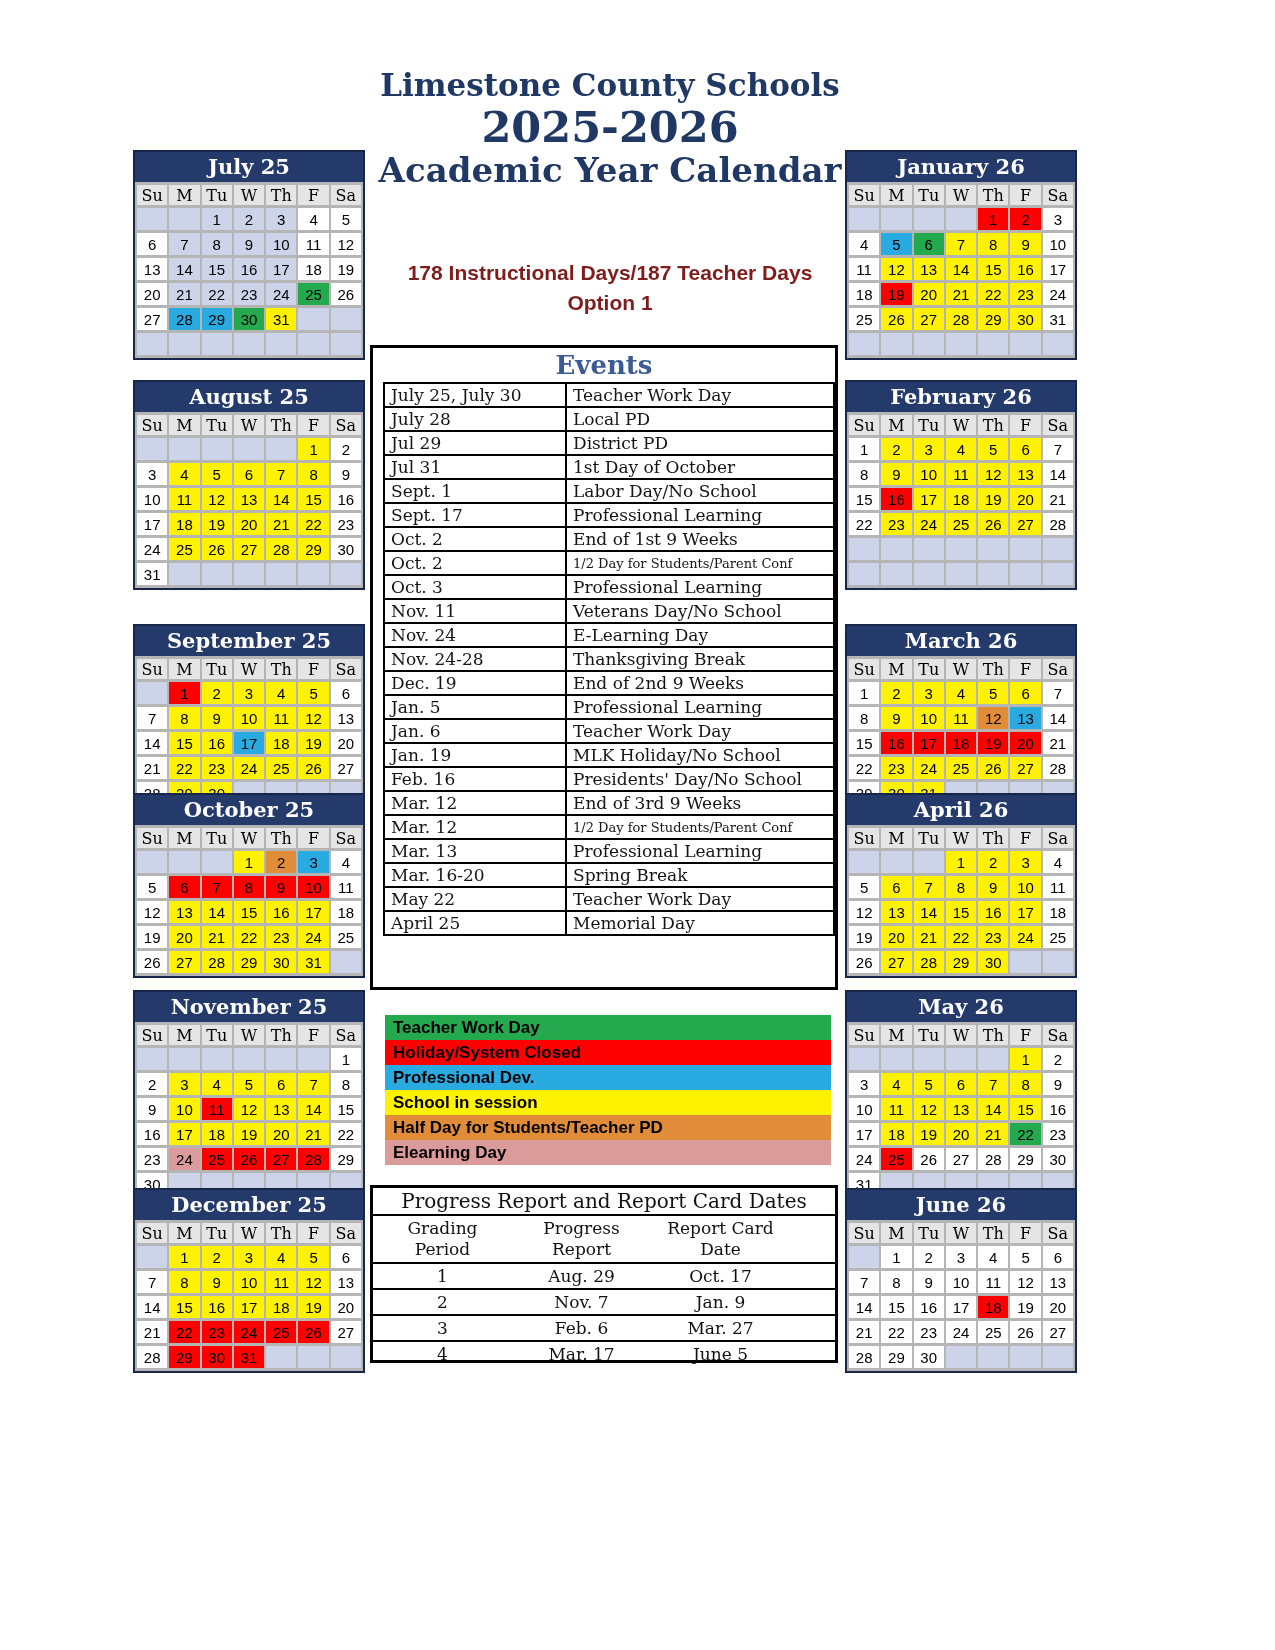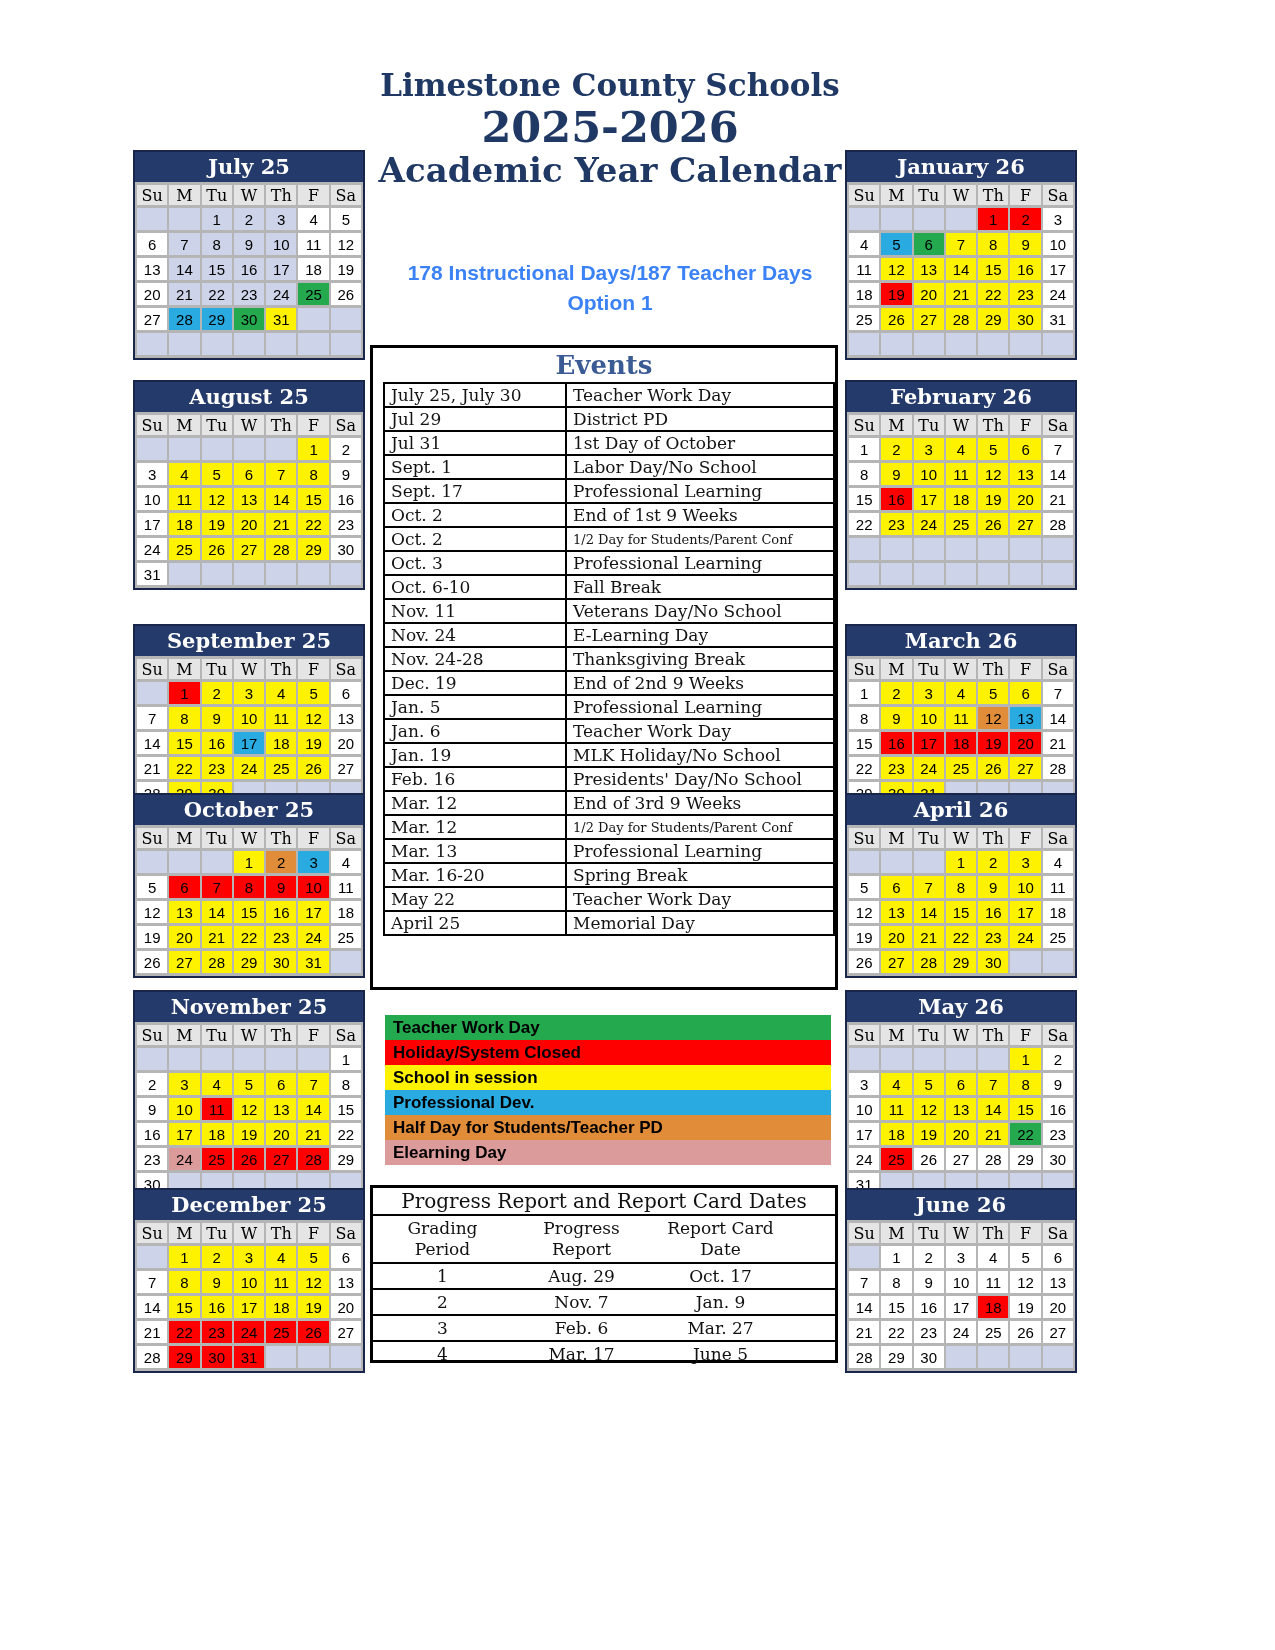--- a/index.html
+++ b/index.html
@@ -6,21 +6,21 @@
   .page{position:relative;width:1275px;height:1650px;background:#ffffff;
         font-family:"Liberation Sans",sans-serif;overflow:hidden;}
 
   
   .hdr{position:absolute;left:340px;top:66px;width:540px;text-align:center;
        font-family:"DejaVu Serif",serif;font-weight:bold;color:#1f3864;}
   .h-school{font-size:31px;line-height:38px;}
   .h-years{font-size:43px;line-height:46px;}
   .h-sub{font-size:34px;line-height:40px;}
   .instr{position:absolute;left:340px;top:258px;width:540px;text-align:center;
-         font-weight:bold;font-size:21px;line-height:30px;color:#3b82f6;}
+         font-weight:bold;font-size:21px;line-height:30px;color:#7f1d1d;}
 
   
   .mcol{position:absolute;top:150px;width:232px;}
   .mcol.left{left:133px;}
   .mcol.right{left:845px;}
   .month{position:absolute;left:0;width:232px;border:2px solid #17264a;
          background:#243a6b;box-sizing:border-box;}
   .slot0{top:0;}.slot1{top:230px;}.slot2{top:474px;}.slot3{top:643px;}
   .slot4{top:840px;}.slot5{top:1038px;}
   .mtitle{height:30px;line-height:30px;text-align:center;color:#fff;
@@ -872,20 +872,24 @@
 
   <div class="events-box">
     <div class="events-title">Events</div>
     <table class="events-table">
       <tbody>
           <tr>
             <td class="edate">July 25, July 30</td>
             <td class="edesc">Teacher Work Day</td>
           </tr>
           <tr>
+            <td class="edate">July 28</td>
+            <td class="edesc">Local PD</td>
+          </tr>
+          <tr>
             <td class="edate">Jul 29</td>
             <td class="edesc">District PD</td>
           </tr>
           <tr>
             <td class="edate">Jul 31</td>
             <td class="edesc">1st Day of October</td>
           </tr>
           <tr>
             <td class="edate">Sept. 1</td>
             <td class="edesc">Labor Day/No School</td>
@@ -900,24 +904,20 @@
           </tr>
           <tr class="small">
             <td class="edate">Oct. 2</td>
             <td class="edesc">1/2 Day for Students/Parent Conf</td>
           </tr>
           <tr>
             <td class="edate">Oct. 3</td>
             <td class="edesc">Professional Learning</td>
           </tr>
           <tr>
-            <td class="edate">Oct. 6-10</td>
-            <td class="edesc">Fall Break</td>
-          </tr>
-          <tr>
             <td class="edate">Nov. 11</td>
             <td class="edesc">Veterans Day/No School</td>
           </tr>
           <tr>
             <td class="edate">Nov. 24</td>
             <td class="edesc">E-Learning Day</td>
           </tr>
           <tr>
             <td class="edate">Nov. 24-28</td>
             <td class="edesc">Thanksgiving Break</td>
@@ -966,22 +966,22 @@
             <td class="edate">April 25</td>
             <td class="edesc">Memorial Day</td>
           </tr>
         </tbody>
     </table>
   </div>
 
   <div class="legend">
       <div class="lrow" style="background: rgb(37, 169, 79);">Teacher Work Day</div>
       <div class="lrow" style="background: rgb(254, 0, 0);">Holiday/System Closed</div>
+      <div class="lrow" style="background: rgb(41, 171, 226);">Professional Dev.</div>
       <div class="lrow" style="background: rgb(255, 242, 0);">School in session</div>
-      <div class="lrow" style="background: rgb(41, 171, 226);">Professional Dev.</div>
       <div class="lrow" style="background: rgb(224, 140, 56);">Half Day for Students/Teacher PD</div>
       <div class="lrow" style="background: rgb(219, 155, 155);">Elearning Day</div>
     </div>
 
   <div class="prog-box">
     <div class="prog-title">Progress Report and Report Card Dates</div>
     <div class="prog-head">
         <div>
           <div>Grading</div>
           <div>Period</div>

